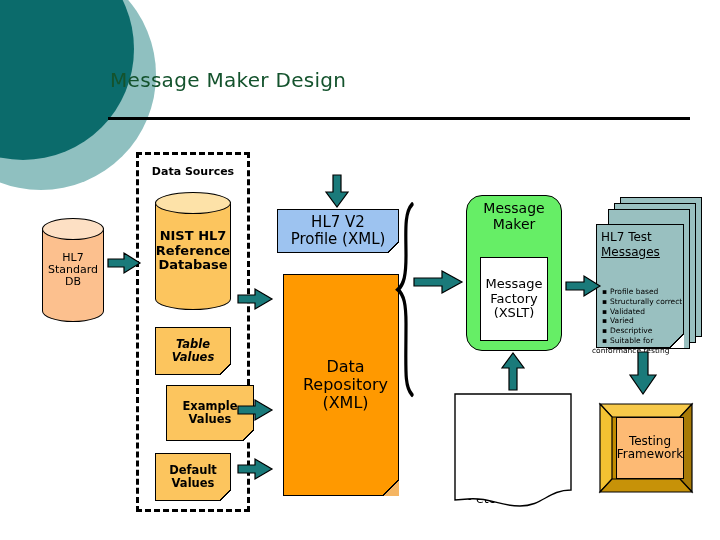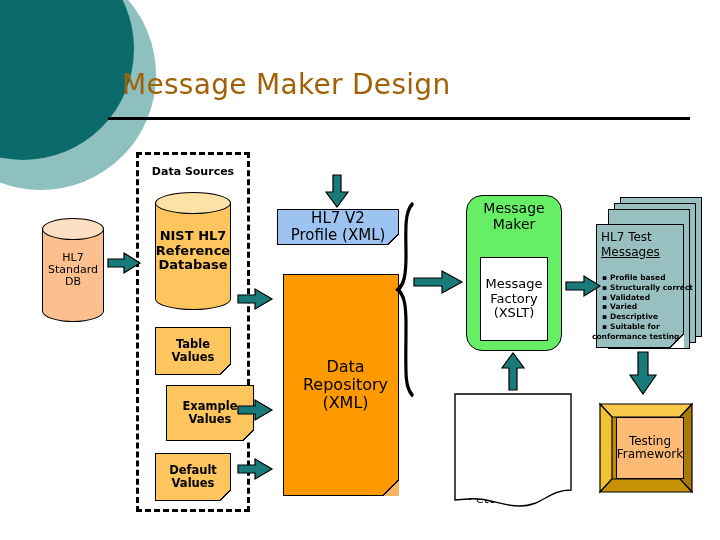--- a/index.html
+++ b/index.html
@@ -32,26 +32,26 @@
     top: -62px;
     width: 222px;
     height: 222px;
     border-radius: 50%;
     background: #0b6b6b;
   }
 
   
   .title {
     position: absolute;
-    left: 122px;
+    left: 110px;
     top: 68px;
     width: 580px;
     font-family: "DejaVu Sans", sans-serif;
-    font-size: 28px;
-    color: #a16207;
+    font-size: 20px;
+    color: #14532d;
     letter-spacing: 0.3px;
     white-space: nowrap;
   }
   .title-rule {
     position: absolute;
     left: 108px;
     top: 117px;
     width: 582px;
     height: 3px;
     background: #000000;
@@ -157,21 +157,21 @@
   }
   .doc .doc-text {
     position: absolute;
     inset: 0;
     z-index: 2;
   }
 
   .orangedoc { background: #fcc55e; }
   .orangedoc .doc-text { font-size: 11.5px; font-weight: bold; color: #000; }
 
-  #doc-table   { left: 155px; top: 327px; width: 76px; height: 48px; }
+  #doc-table   { left: 155px; top: 327px; width: 76px; height: 48px; font-style: italic; }
   #doc-example { left: 166px; top: 385px; width: 88px; height: 56px; }
   #doc-default { left: 155px; top: 453px; width: 76px; height: 48px; }
 
   
   #spec-tool {
     position: absolute;
     left: 284px;
     top: 134px;
     width: 114px;
     height: 38px;
@@ -182,21 +182,21 @@
     font-size: 10.5px;
     color: #000;
   }
 
   
   #profile-doc {
     position: absolute;
     left: 277px;
     top: 209px;
     width: 122px;
-    height: 36px;
+    height: 44px;
     background: #9dc3f0;
   }
   #profile-doc .doc-text { font-size: 15px; color: #000; }
 
   
   #data-repo {
     position: absolute;
     left: 283px;
     top: 274px;
     width: 116px;
@@ -275,24 +275,24 @@
     top: 230px;
     width: 80px;
     font-size: 12px;
     color: #000;
     line-height: 1.25;
   }
   #tm-title .u { text-decoration: underline; }
   #tm-bullets {
     position: absolute;
     left: 601px;
-    top: 273px;
+    top: 287px;
     width: 86px;
     font-size: 7.5px;
-    font-weight: bold;
+    font-weight: normal;
     color: #000;
     line-height: 1.3;
   }
   #tm-bullets ul {
     margin: 0;
     padding: 0 0 0 9px;
     list-style: none;
   }
   #tm-bullets li { position: relative; white-space: nowrap; }
   #tm-bullets li:before {

